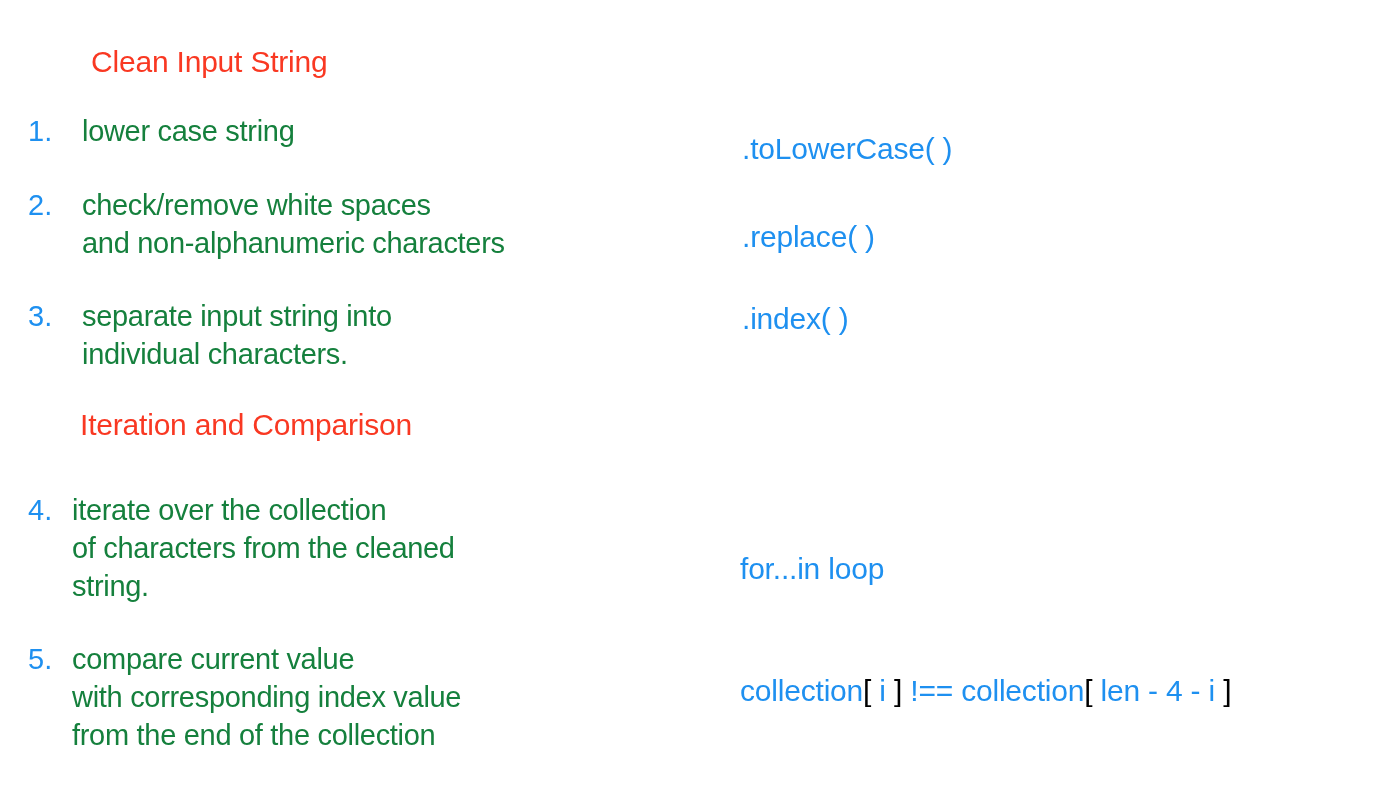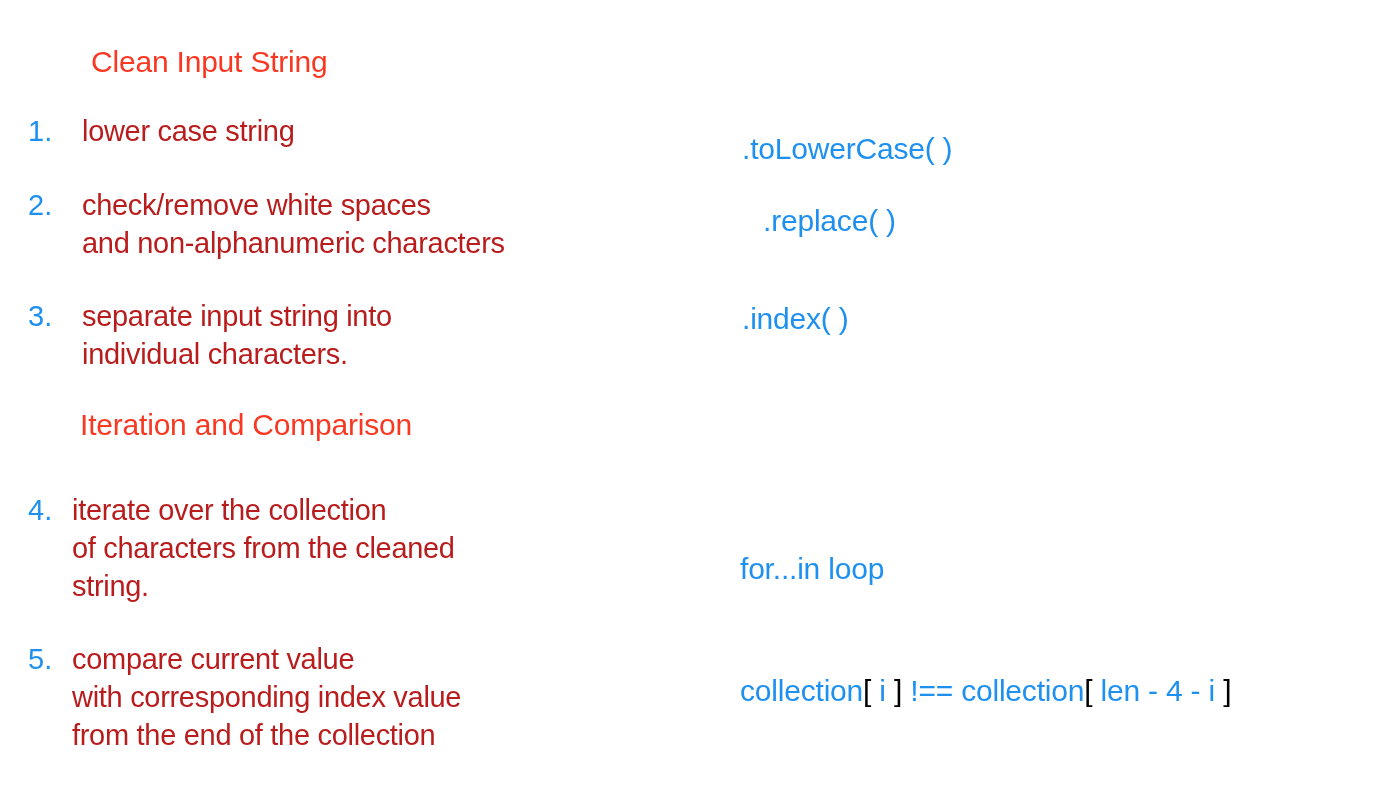--- a/index.html
+++ b/index.html
@@ -44,21 +44,21 @@
   .step-number {
     color: #1e90f0;
     font-size: 29px;
     font-weight: 400;
     line-height: 38px;
     width: 40px;
     flex: 0 0 40px;
     text-align: left;
   }
   .step-text {
-    color: #b91c1c;
+    color: #15803d;
     font-size: 29px;
     font-weight: 400;
     line-height: 38px;
     white-space: pre-line;
     letter-spacing: -0.3px;
   }
 
   #step-1 { left: 28px; top: 112px; }
   #step-2 { left: 28px; top: 186px; }
   #step-3 { left: 28px; top: 297px; }
@@ -75,21 +75,21 @@
   .code-line {
     position: absolute;
     color: #1e90f0;
     font-size: 30px;
     font-weight: 400;
     line-height: 38px;
     white-space: nowrap;
     letter-spacing: -0.2px;
   }
   #code-1 { left: 742px; top: 130px; }
-  #code-2 { left: 742px; top: 202px; margin-left: 21px; }
+  #code-2 { left: 742px; top: 218px; }
   #code-3 { left: 742px; top: 300px; }
   #code-4 { left: 740px; top: 550px; text-align: center; }
   #code-5 { left: 740px; top: 672px; }
 
   .bracket {
     color: #000000;
   }
 </style>
 </head>
 <body>

